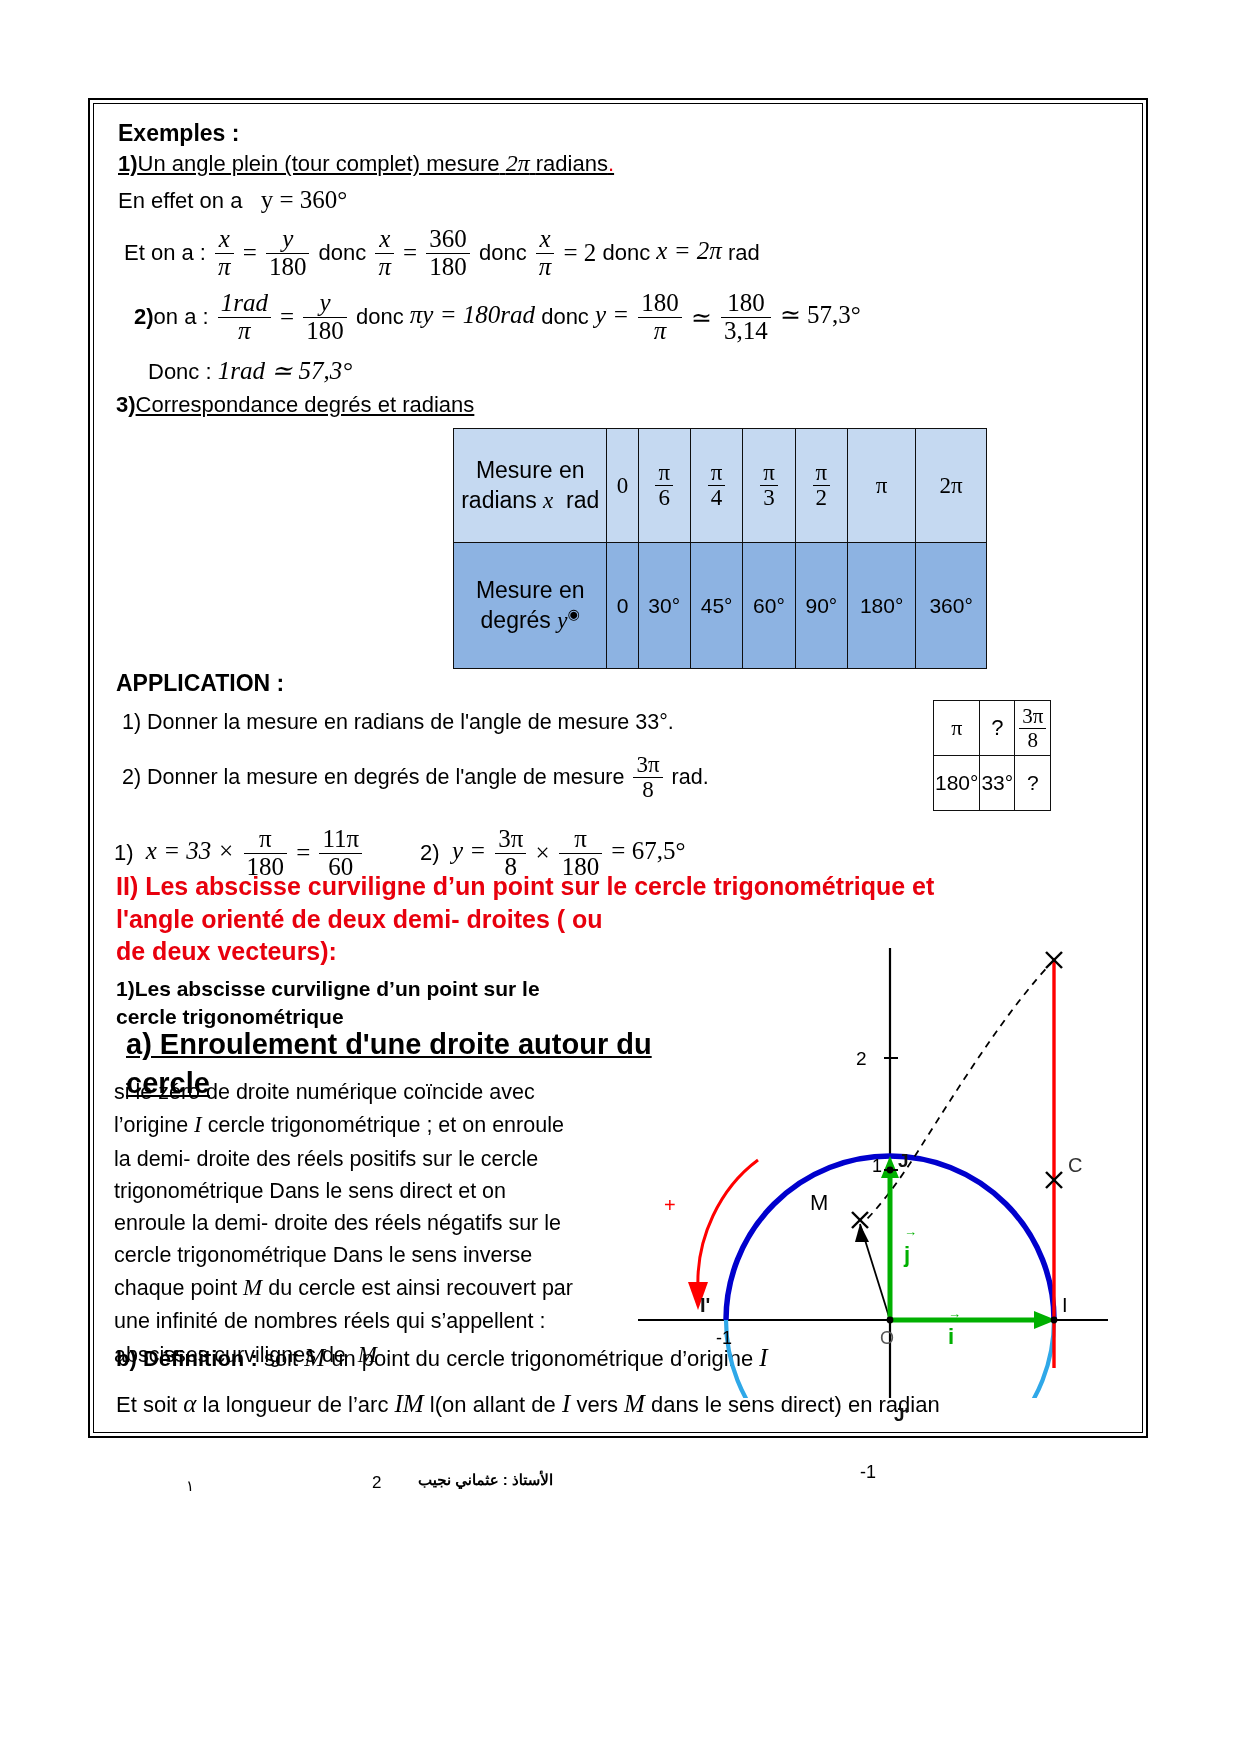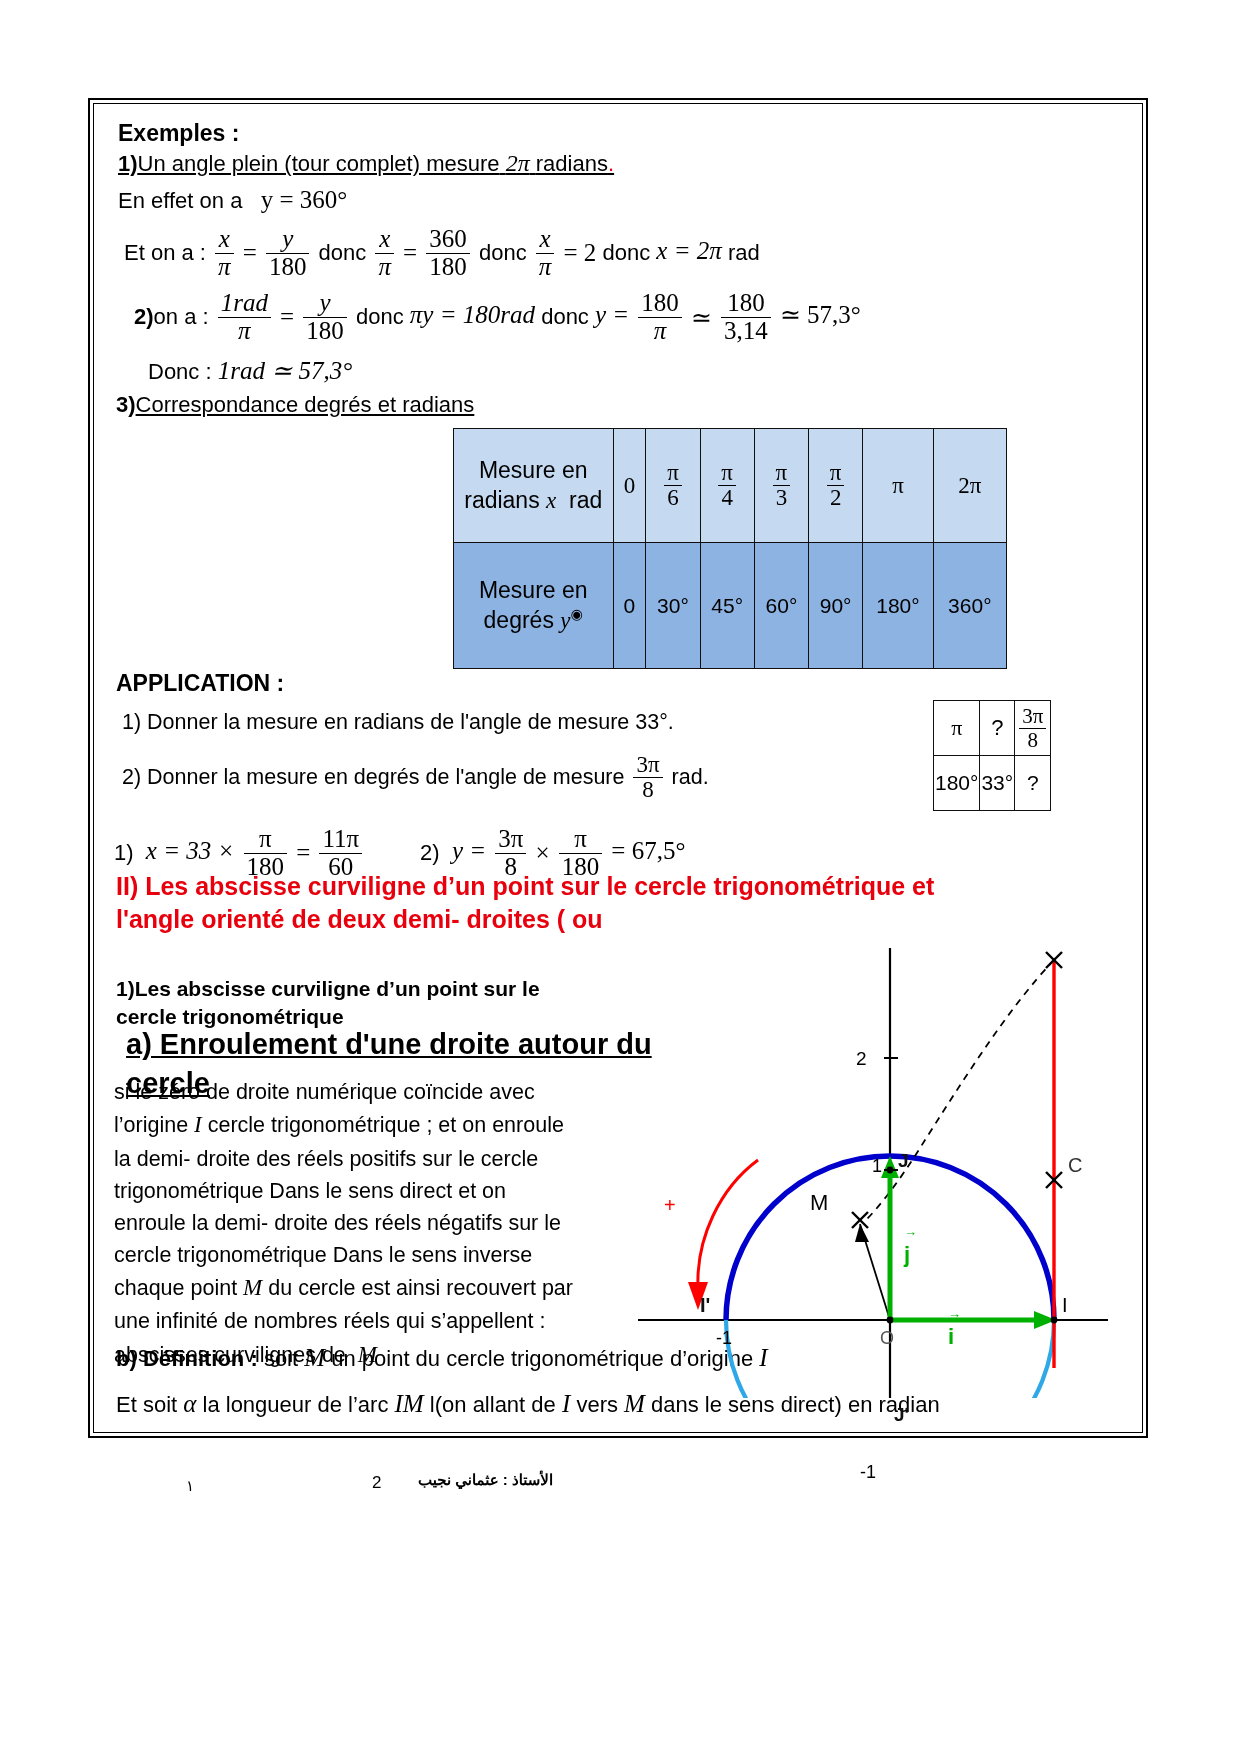--- a/index.html
+++ b/index.html
@@ -15,21 +15,21 @@
     left:88px; top:98px;
     width:1060px; height:1340px;
     border:2px solid #000;
     box-sizing:border-box;
   }
   .page-frame:before{
     content:""; position:absolute; left:3px; top:3px; right:3px; bottom:3px;
     border:1px solid #000;
   }
   .content{
-    position:absolute; left:0; top:0; width:899px; height:1340px;padding-left:20px;
+    position:absolute; left:0; top:0; width:899px; height:1340px;
   }
   
   .t{ position:absolute; white-space:nowrap; }
   .blk{ position:absolute; }
   .b{ font-weight:bold; }
   .u{ text-decoration:underline; }
   .serif{ font-family:"Liberation Serif", serif; }
   .ital{ font-family:"Liberation Serif", serif; font-style:italic; }
   .red{ color:#e8000d; }
 
@@ -244,20 +244,21 @@
     &nbsp;<span class="ital" style="font-size:25px;">y =</span>
     <span class="frac" style="font-size:25px;"><span class="num serif">3π</span><span class="den serif">8</span></span>
     <span class="math">×</span>
     <span class="frac" style="font-size:25px;"><span class="num serif">π</span><span class="den serif">180</span></span>
     <span class="serif" style="font-size:25px;">= 67,5°</span>
   </div>
 
   <div class="redhead">
     <div>II) Les abscisse curviligne d’un point sur le cercle trigonométrique et</div>
     <div>l'angle orienté de deux demi- droites ( ou</div>
+    <div>de deux vecteurs):</div>
   </div>
 
   <div class="subhead" style="left:28px; top:877px; width:520px; font-size:21px;">
     <div>1)Les abscisse curviligne d’un point sur le</div>
     <div>cercle trigonométrique</div>
   </div>
 
   <div class="subhead" style="left:38px; top:927px; width:530px; font-size:29px;">
     <div class="u">a) Enroulement d'une droite autour du cercle</div>
   </div>

